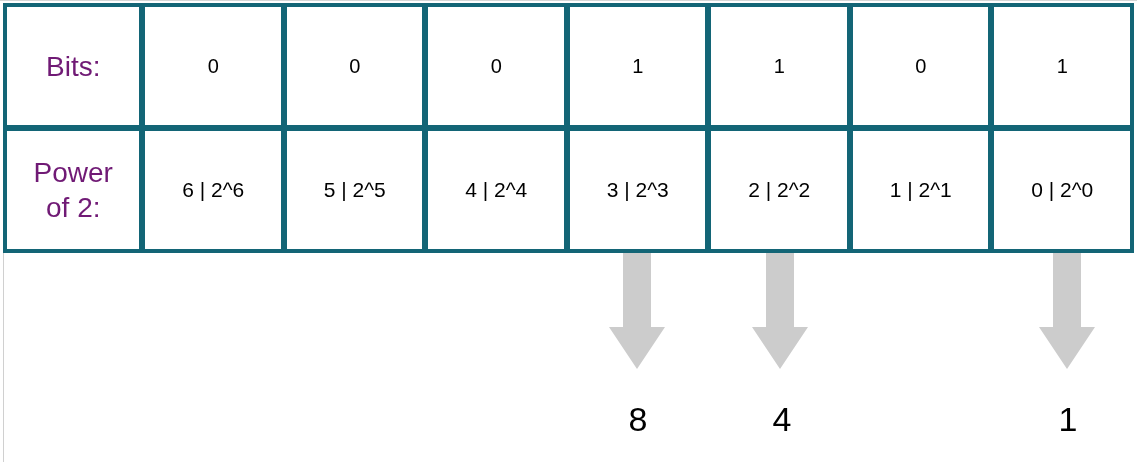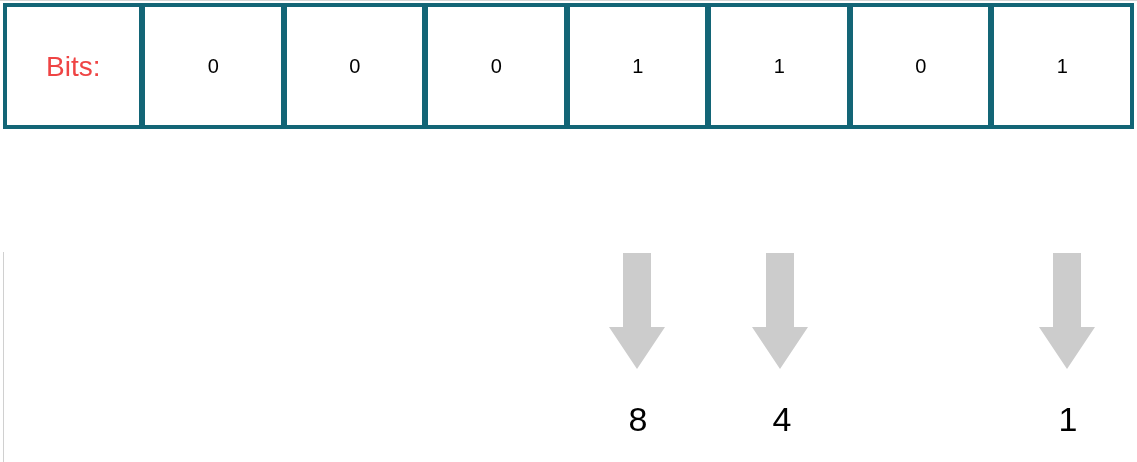--- a/index.html
+++ b/index.html
@@ -60,21 +60,21 @@
 
   .col-label { width: 140px; }
   .col-bit   { width: 141px; }
 
   .row-bits td { height: 118px; }
   .row-pow  td { height: 118px; }
 
   .label-cell {
     font-size: 28px;
     line-height: 1.25;
-    color: #ef4444;
+    color: #701a75;
   }
   .bit-cell {
     font-size: 20px;
     color: #000;
   }
   .pow-cell {
     font-size: 21px;
     color: #000;
   }
 
@@ -119,20 +119,33 @@
       <tr class="row-bits">
         <td class="label-cell" style="border-color: rgb(19, 101, 118);">Bits:</td>
         <td class="bit-cell" style="border-color: rgb(19, 101, 118);">0</td>
         <td class="bit-cell" style="border-color: rgb(19, 101, 118);">0</td>
         <td class="bit-cell" style="border-color: rgb(19, 101, 118);">0</td>
         <td class="bit-cell" style="border-color: rgb(19, 101, 118);">1</td>
         <td class="bit-cell" style="border-color: rgb(19, 101, 118);">1</td>
         <td class="bit-cell" style="border-color: rgb(19, 101, 118);">0</td>
         <td class="bit-cell" style="border-color: rgb(19, 101, 118);">1</td>
       </tr>
+      <tr class="row-pow">
+        <td class="label-cell" style="border-color: rgb(19, 101, 118);">
+          <span>Power</span><br>
+          <span>of 2:</span>
+        </td>
+        <td class="pow-cell" style="border-color: rgb(19, 101, 118);">6 | 2^6</td>
+        <td class="pow-cell" style="border-color: rgb(19, 101, 118);">5 | 2^5</td>
+        <td class="pow-cell" style="border-color: rgb(19, 101, 118);">4 | 2^4</td>
+        <td class="pow-cell" style="border-color: rgb(19, 101, 118);">3 | 2^3</td>
+        <td class="pow-cell" style="border-color: rgb(19, 101, 118);">2 | 2^2</td>
+        <td class="pow-cell" style="border-color: rgb(19, 101, 118);">1 | 2^1</td>
+        <td class="pow-cell" style="border-color: rgb(19, 101, 118);">0 | 2^0</td>
+      </tr>
     </tbody>
   </table>
 
   <div class="arrow" id="arrow-0" style="left: 609px; top: 253px;">
     <svg viewBox="0 0 56 116" xmlns="http://www.w3.org/2000/svg" aria-hidden="true">
       <polygon class="arrow-shape" points="14,0 42,0 42,74 56,74 28,116 0,74 14,74" fill="#cccccc"></polygon>
     </svg>
   </div>
   <div class="arrow" id="arrow-1" style="left: 752px; top: 253px;">
     <svg viewBox="0 0 56 116" xmlns="http://www.w3.org/2000/svg" aria-hidden="true">

